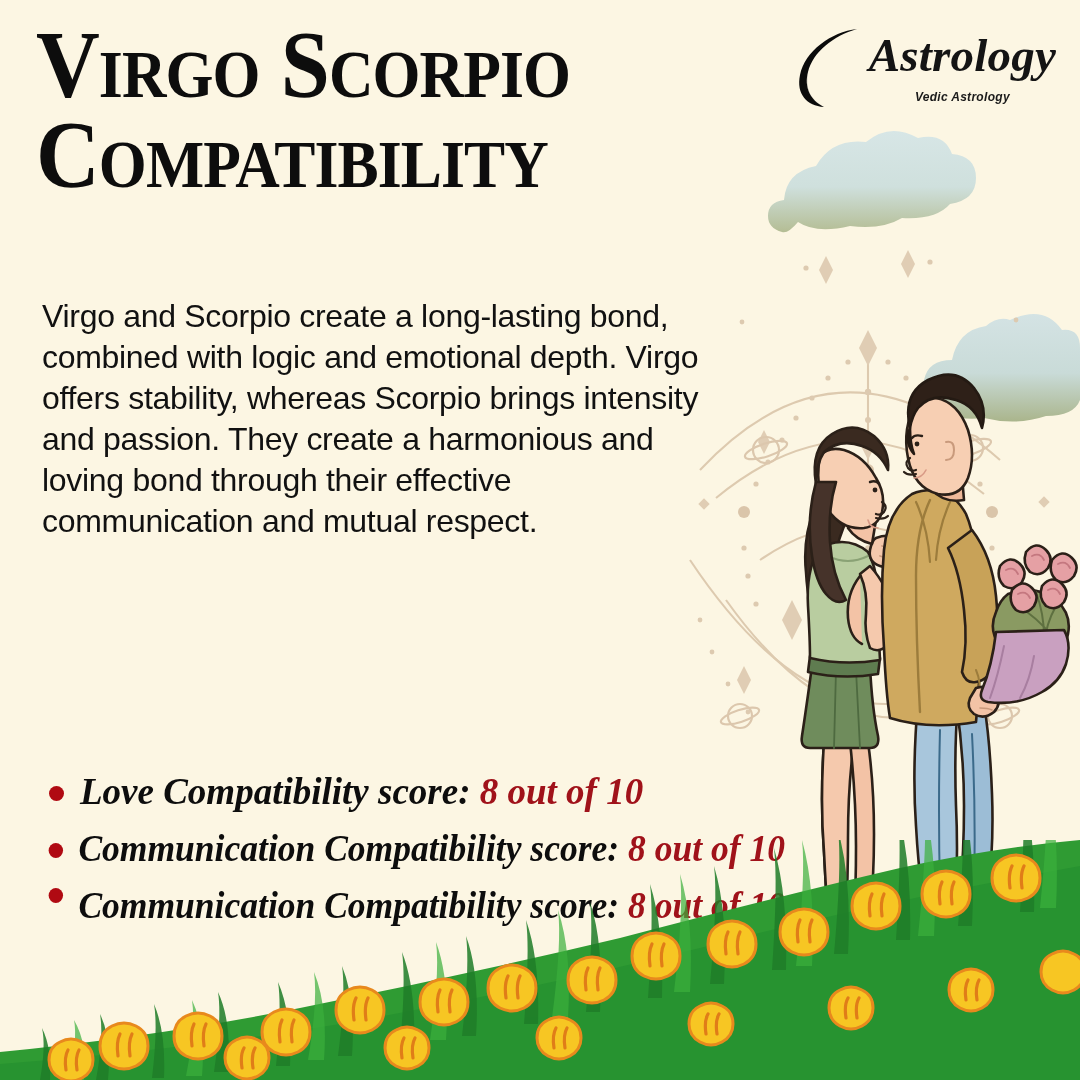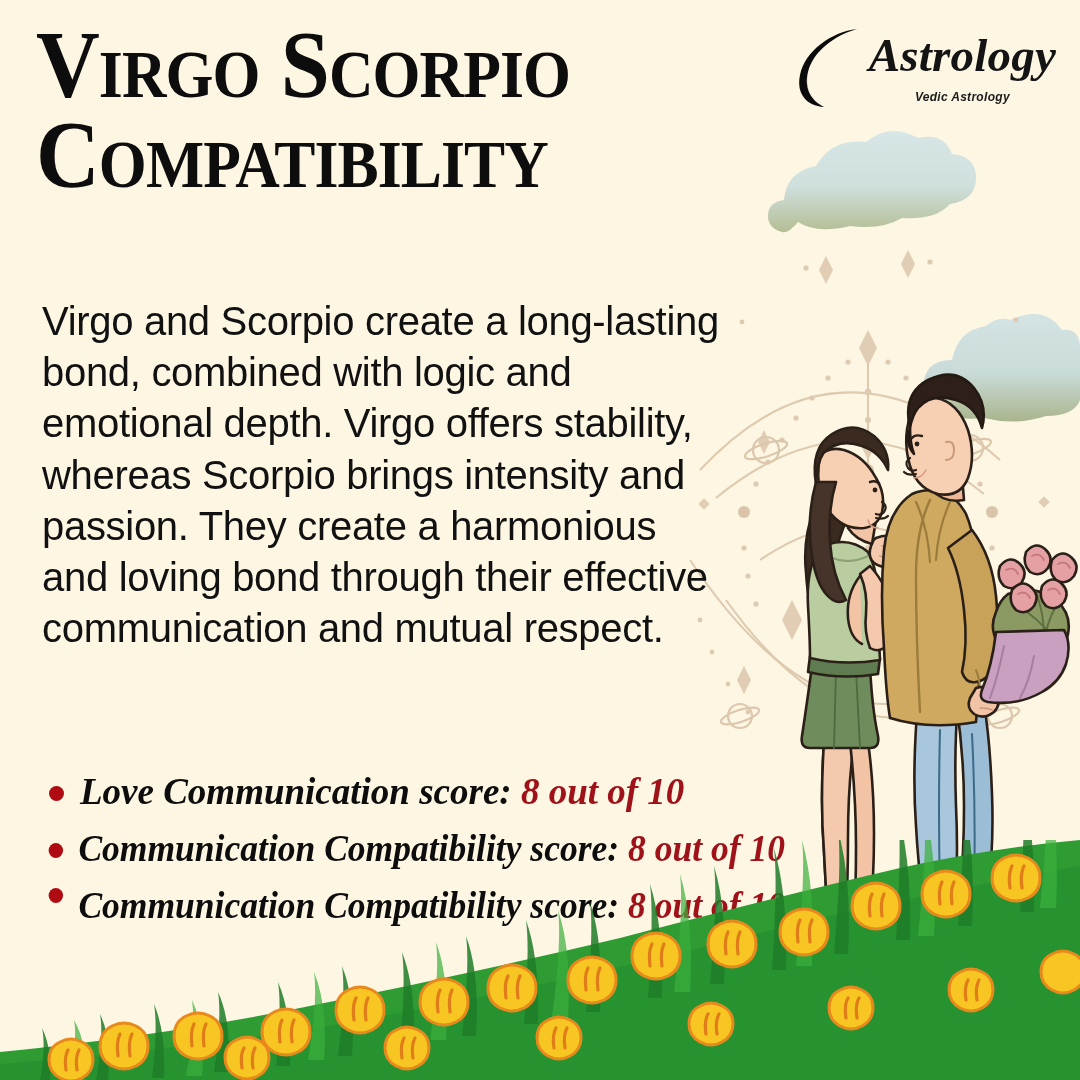--- a/index.html
+++ b/index.html
@@ -55,21 +55,21 @@
     transform:scaleX(0.92);
     transform-origin:left top;
   }
   .title-line { display:block; white-space:nowrap; }
 
   
   .body-copy {
     position:absolute; left:42px; top:296px;
     width:680px; z-index:5;
     font-family:"Liberation Sans", sans-serif;
-    font-size:40px;
+    font-size:32px;
     line-height:1.28;
     color:#111111;
     letter-spacing:-0.3px;
   }
 
   
   .scores {
     position:absolute; left:40px; top:770px;
     width:790px; z-index:5;
     list-style:none;
@@ -228,21 +228,21 @@
   <h1 class="title">
     <span class="title-line">Virgo Scorpio</span>
     <span class="title-line">Compatibility</span>
   </h1>
 
   <p class="body-copy">Virgo and Scorpio create a long-lasting bond, combined with logic and emotional depth. Virgo offers stability, whereas Scorpio brings intensity and passion. They create a harmonious and loving bond through their effective communication and mutual respect.</p>
 
   <ul class="scores">
     <li class="score-item s1">
       <span class="dot"></span>
-      <span>Love Communication score:</span>
+      <span>Love Compatibility score:</span>
       <span class="score-value">8 out of 10</span>
     </li>
     <li class="score-item s2">
       <span class="dot"></span>
       <span>Communication Compatibility score:</span>
       <span class="score-value">8 out of 10</span>
     </li>
     <li class="score-item s3">
       <span class="dot"></span>
       <span>Communication Compatibility score:</span>

